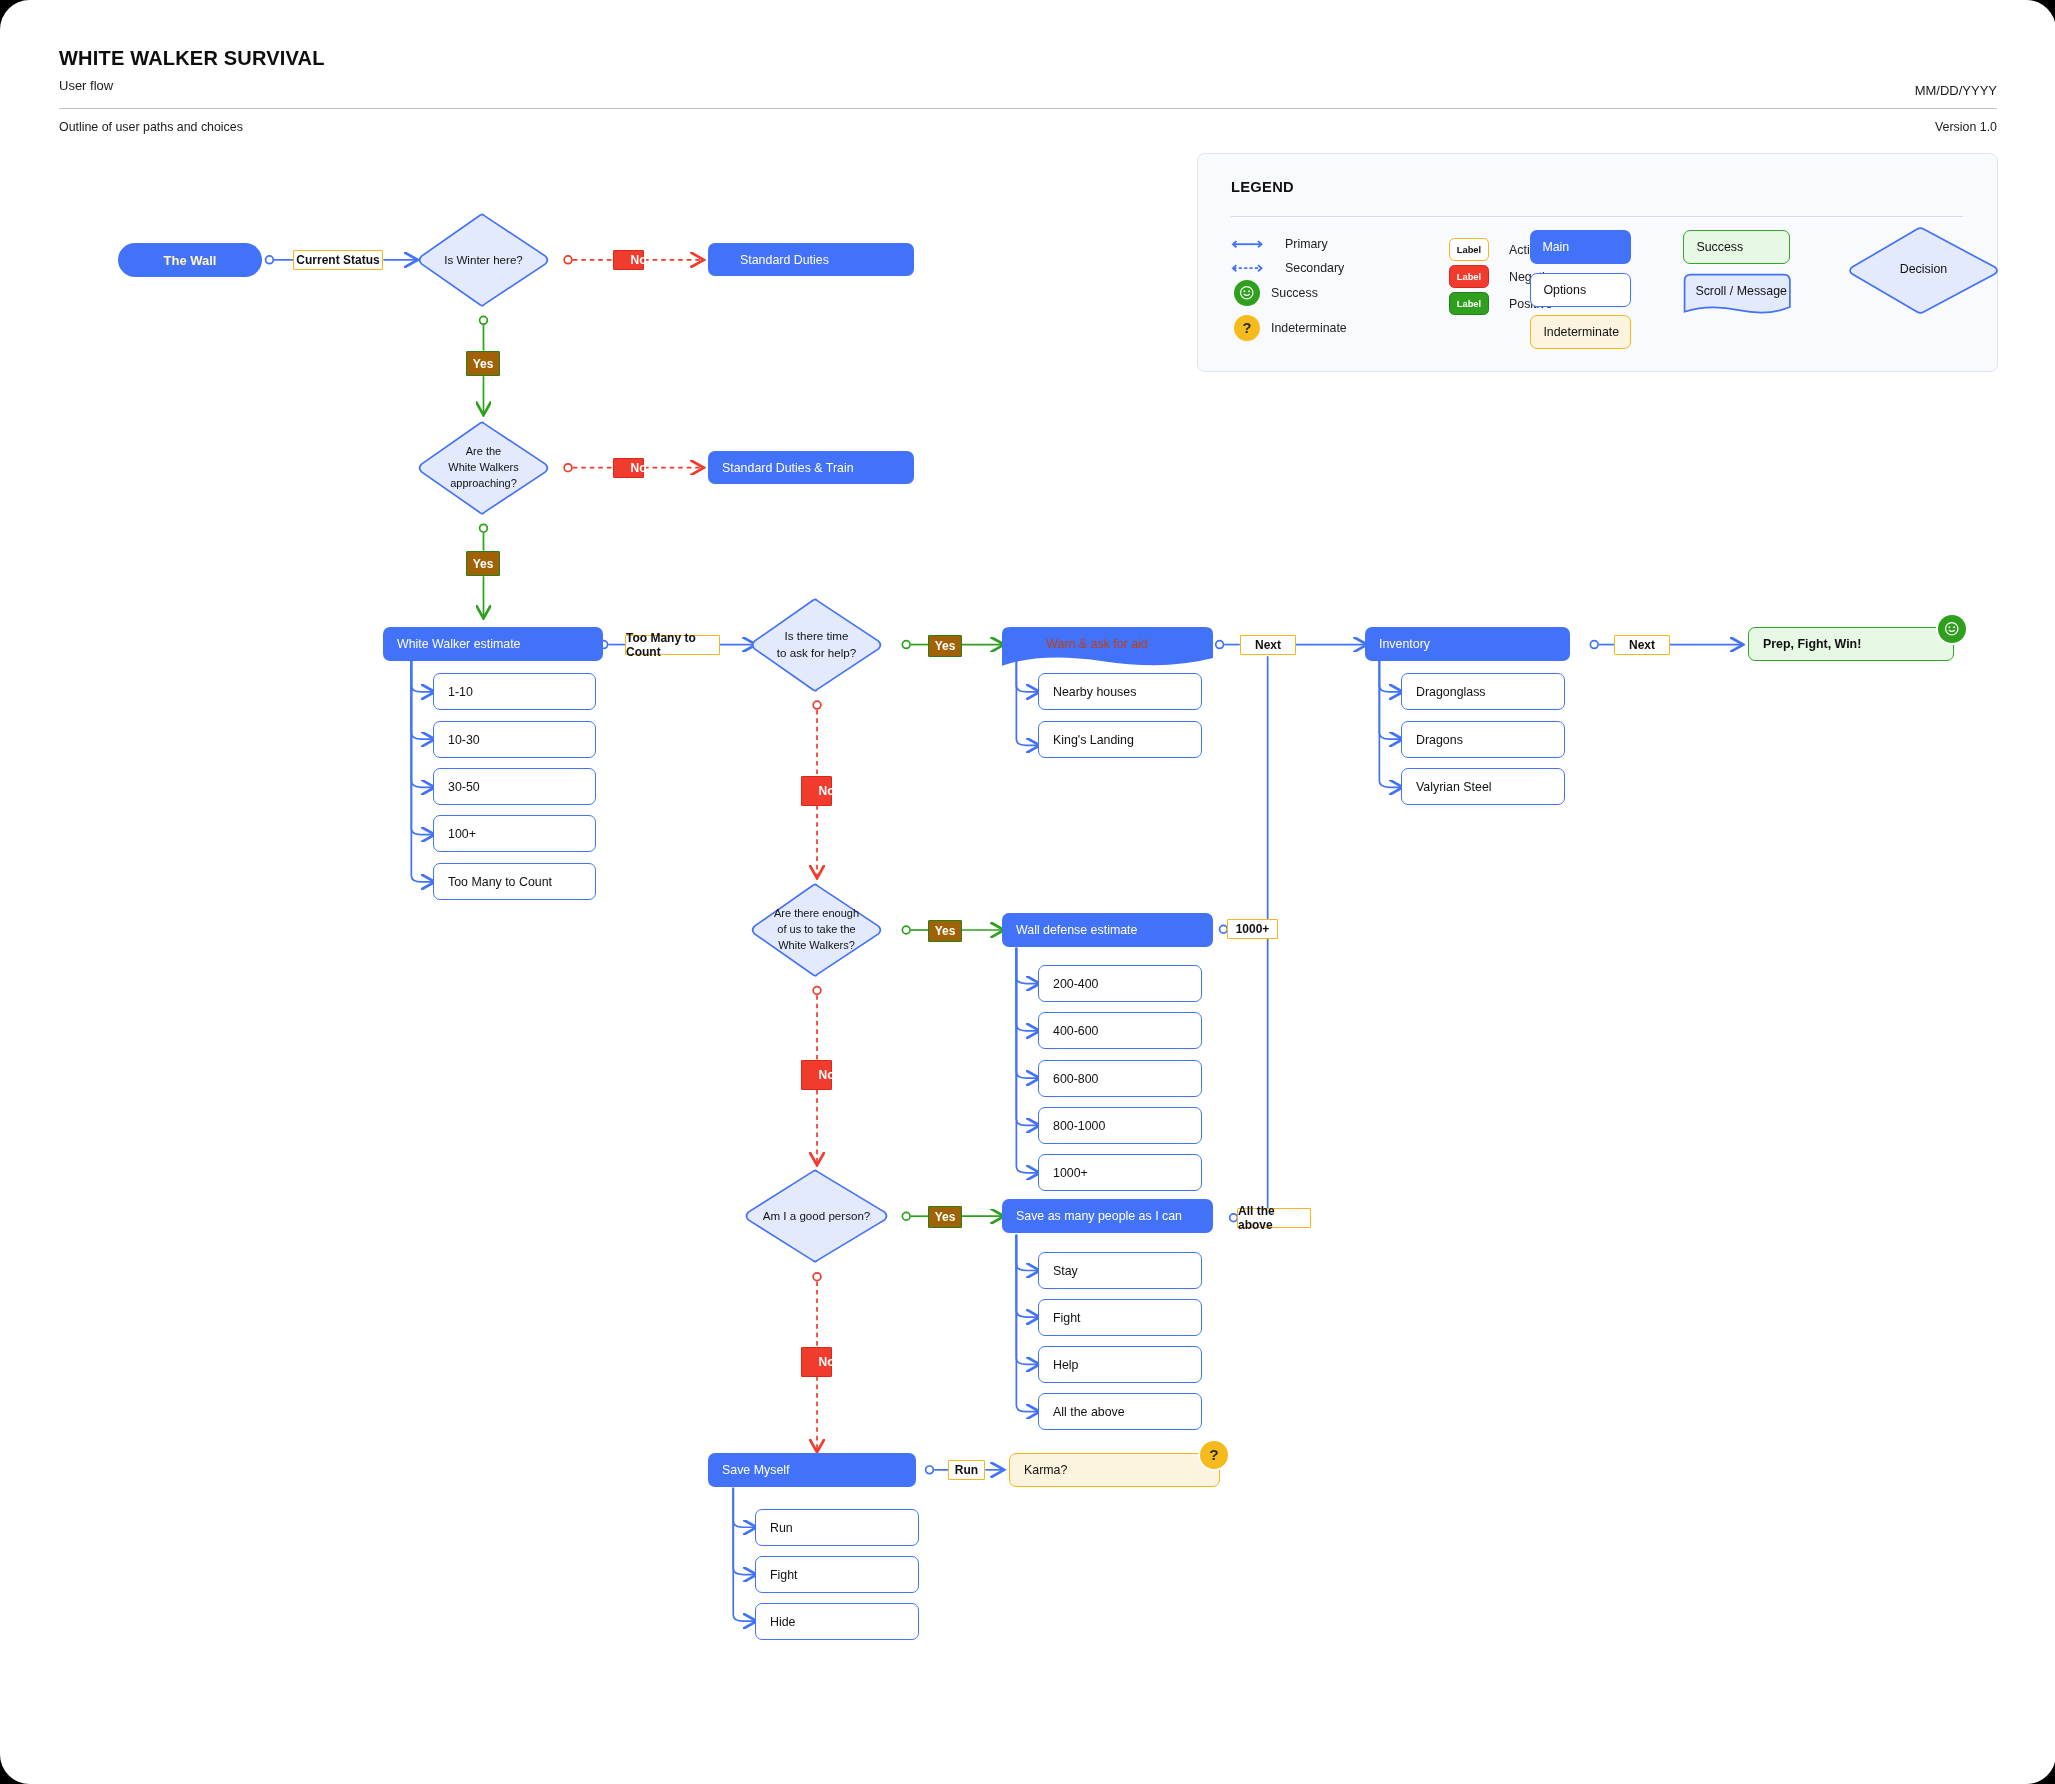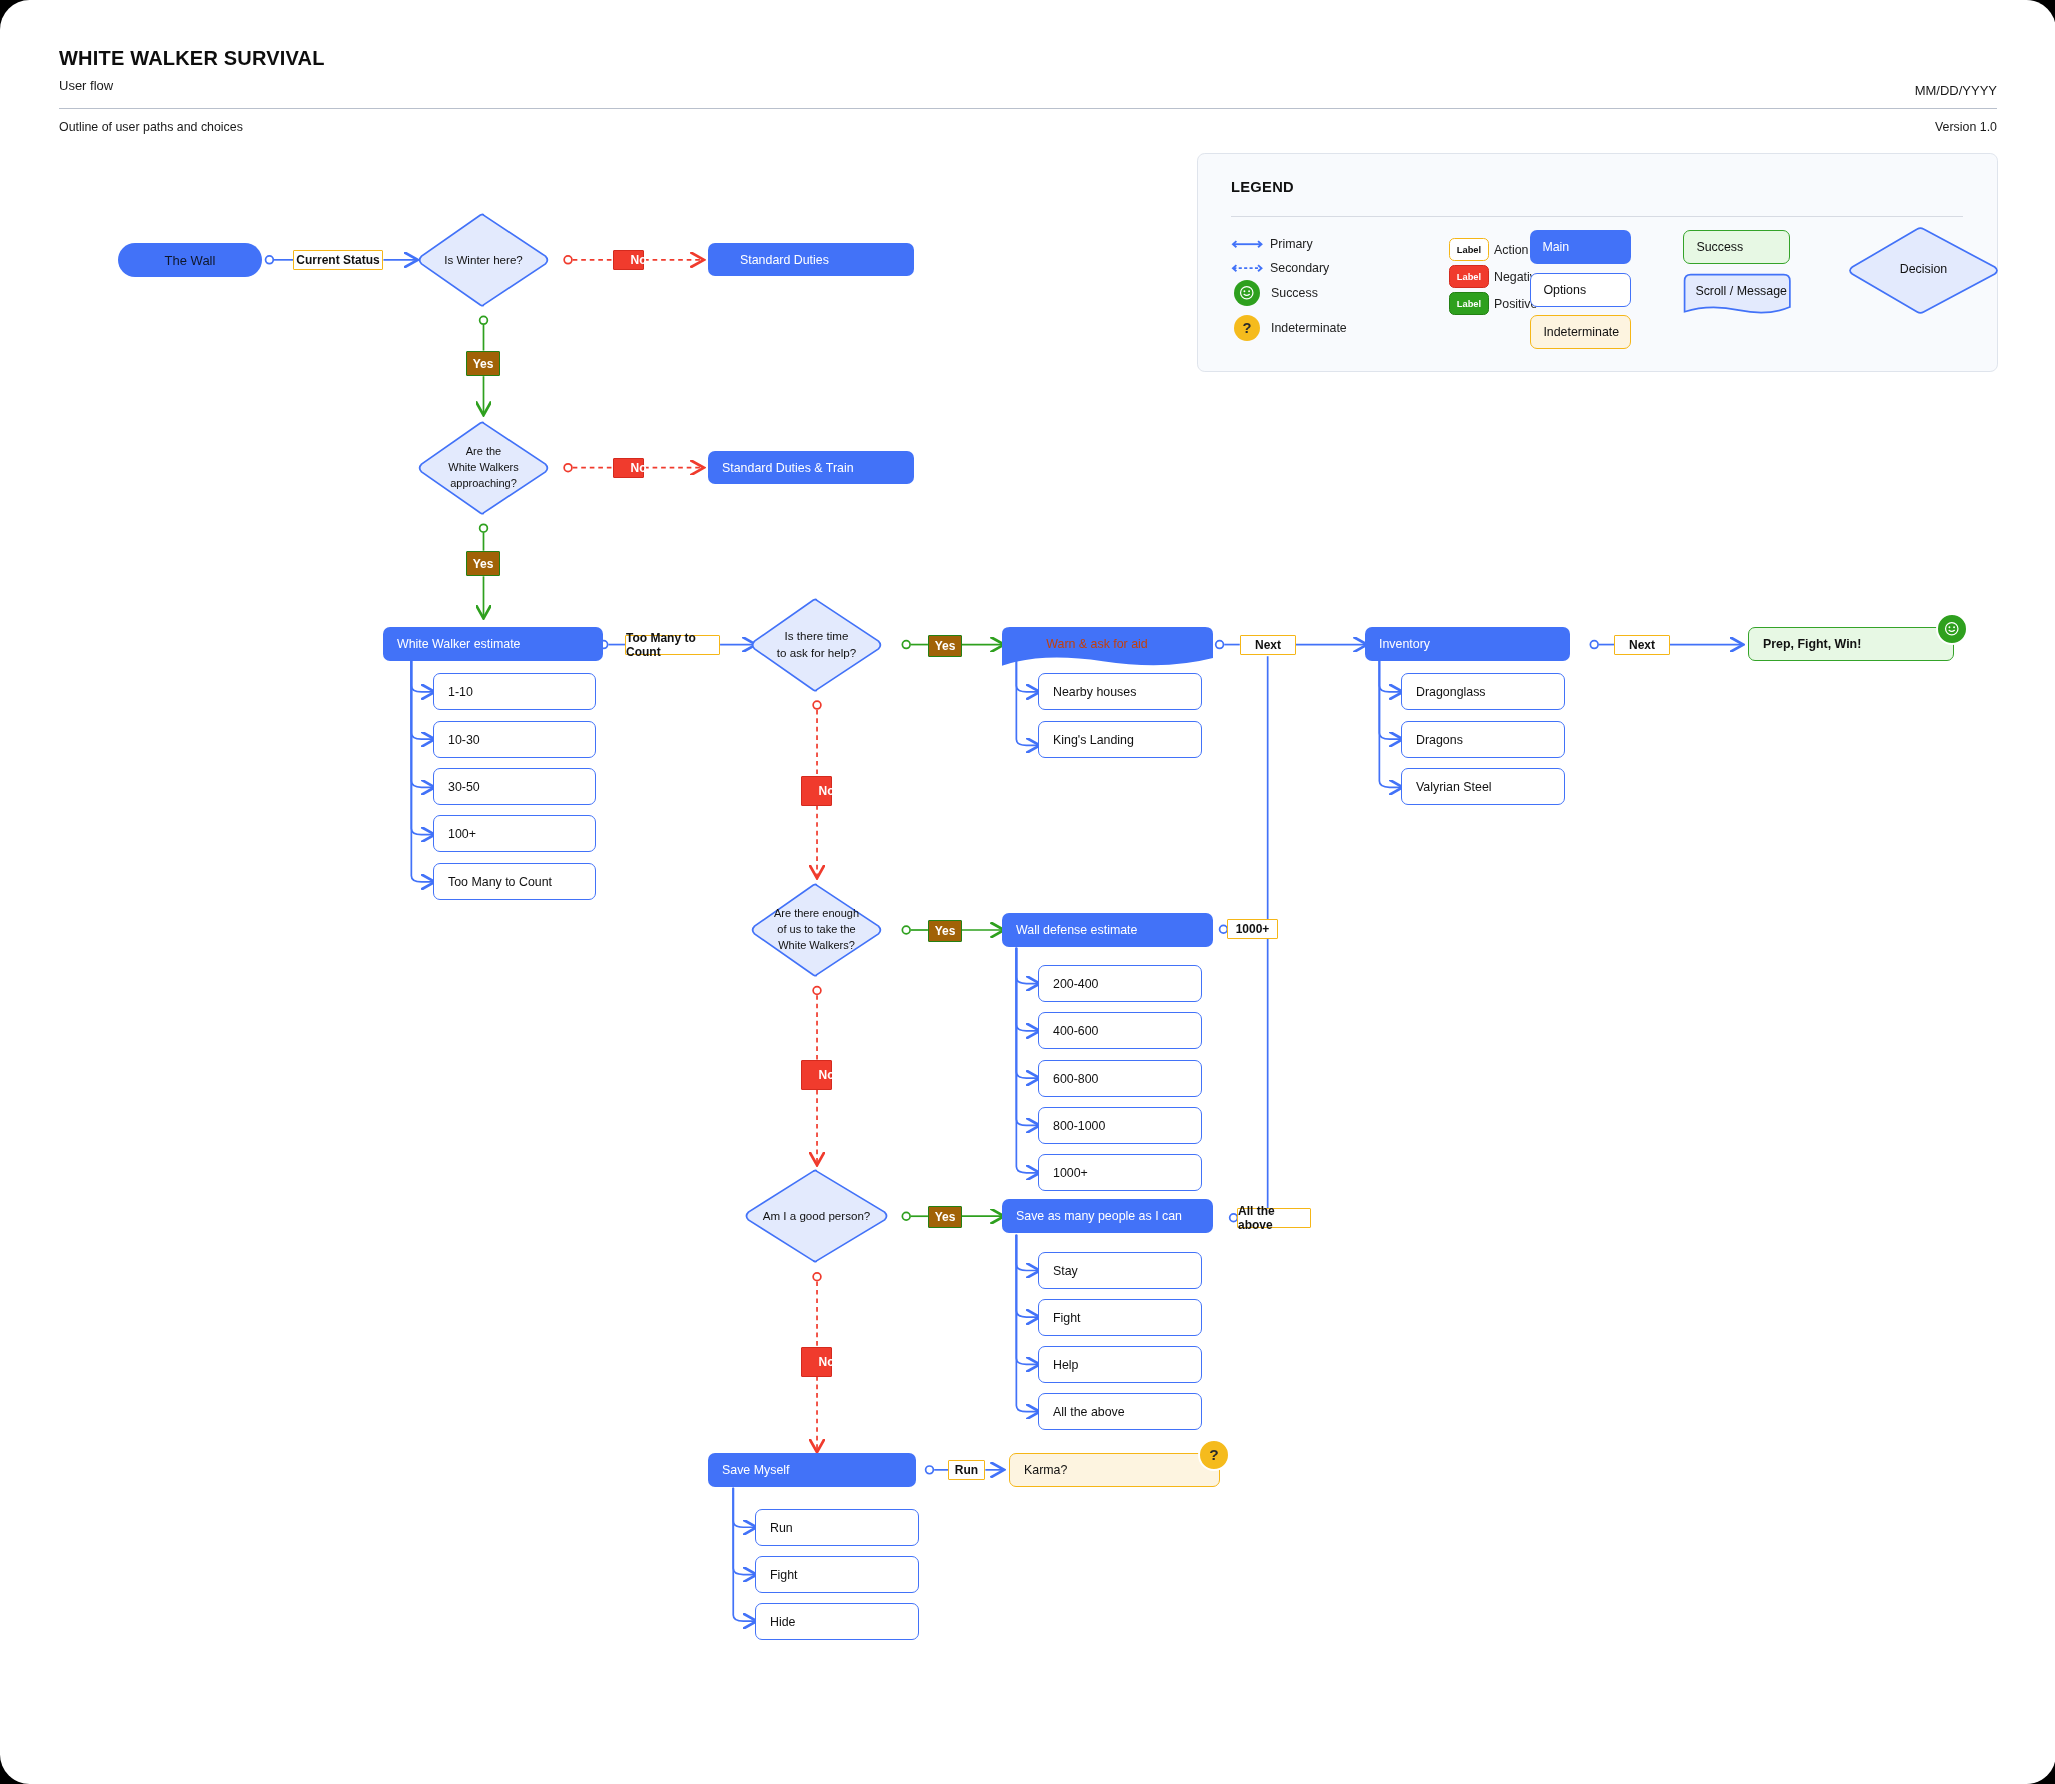--- a/index.html
+++ b/index.html
@@ -14,33 +14,33 @@
   .hdr-rule{position:absolute;left:59px;top:108px;width:1938px;height:0.8px;background:#b9c0cc;}
   .hdr-note{position:absolute;left:59px;top:120px;font-size:12.4px;color:#1a1a1a;}
   .hdr-ver{position:absolute;right:59px;top:120px;font-size:12.4px;color:#1a1a1a;}
 
   
   .legend{position:absolute;left:1197px;top:153px;width:799px;height:217px;
           background:#f8fafd;border:0.8px solid #dfe4ec;border-radius:7.8px;}
   .legend-title{position:absolute;left:33px;top:25px;font-size:14.7px;font-weight:bold;color:#111;letter-spacing:0.3px;}
   .legend-rule{position:absolute;left:33px;top:62px;width:732px;height:0.8px;background:#d7dbe3;}
   .lg-row{position:absolute;display:flex;align-items:center;}
-  .lg-txt{font-size:12.4px;color:#222;margin-left:5px;white-space:nowrap;}
+  .lg-txt{font-size:12.4px;color:#222;margin-left:20px;white-space:nowrap;}
   .lg-pill{width:40px;height:23px;border-radius:5.4px;display:flex;align-items:center;
            justify-content:center;font-size:9.3px;font-weight:600;box-sizing:border-box;}
   .lg-circ{width:26px;height:26px;border-radius:50%;display:flex;align-items:center;
            justify-content:center;color:#fff;font-weight:bold;font-size:13px;}
   .lg-shape{position:absolute;box-sizing:border-box;display:flex;align-items:center;
             padding-left:12.4px;font-size:12.4px;border-radius:7px;}
 
   
   .node{position:absolute;box-sizing:border-box;display:flex;align-items:center;}
   .n-main{background:#4272f8;color:#fff;border-radius:7px;font-size:12.4px;padding-left:14px;}
-  .n-pill{background:#4272f8;color:#0f172a;border-radius:775px;font-size:13px;
-          justify-content:center;font-weight:400;}
+  .n-pill{background:#4272f8;color:#fef9c3;border-radius:775px;font-size:13px;
+          justify-content:center;font-weight:700;}
   .n-opt{background:#fff;border:1.6px solid #4272f8;border-radius:7px;color:#111;
          font-size:12.4px;padding-left:14px;}
   .n-succ{background:#e7f8e4;border:1.6px solid #34a329;border-radius:7px;color:#111;
           font-size:12.4px;padding-left:14px;font-weight:600;}
   .n-indet{background:#fdf4e0;border:1.6px solid #f5b617;border-radius:7px;color:#111;
            font-size:12.4px;padding-left:14px;}
 
   .diamond{position:absolute;display:flex;align-items:center;justify-content:center;}
   .diamond .dtxt{position:relative;z-index:2;text-align:center;font-size:11.6px;color:#111;
                  line-height:1.45;width:100%;}

